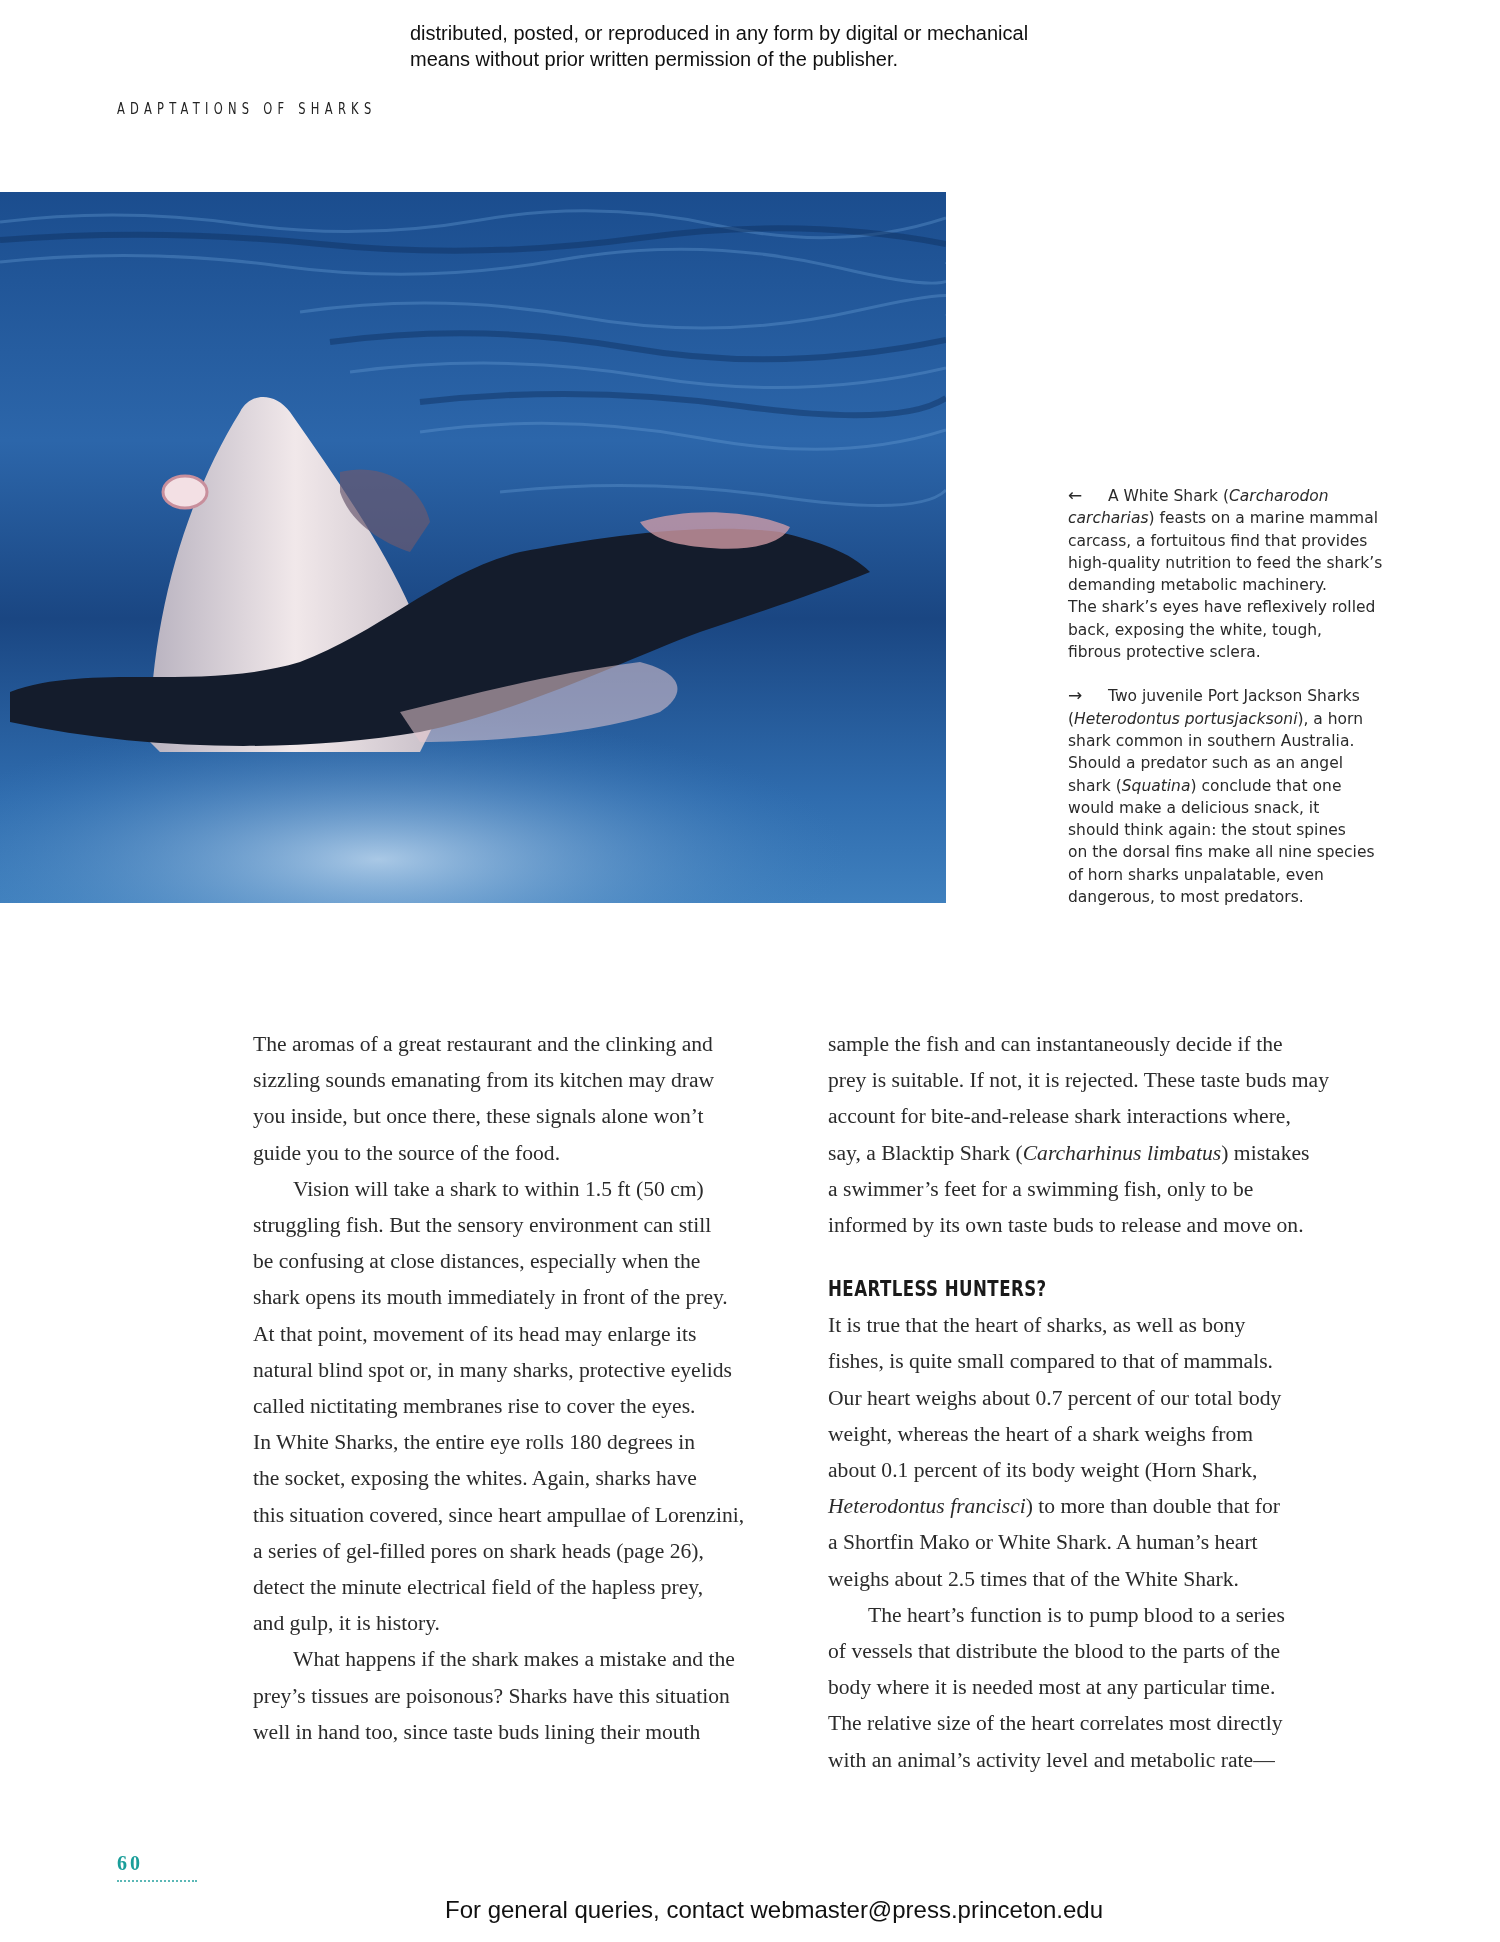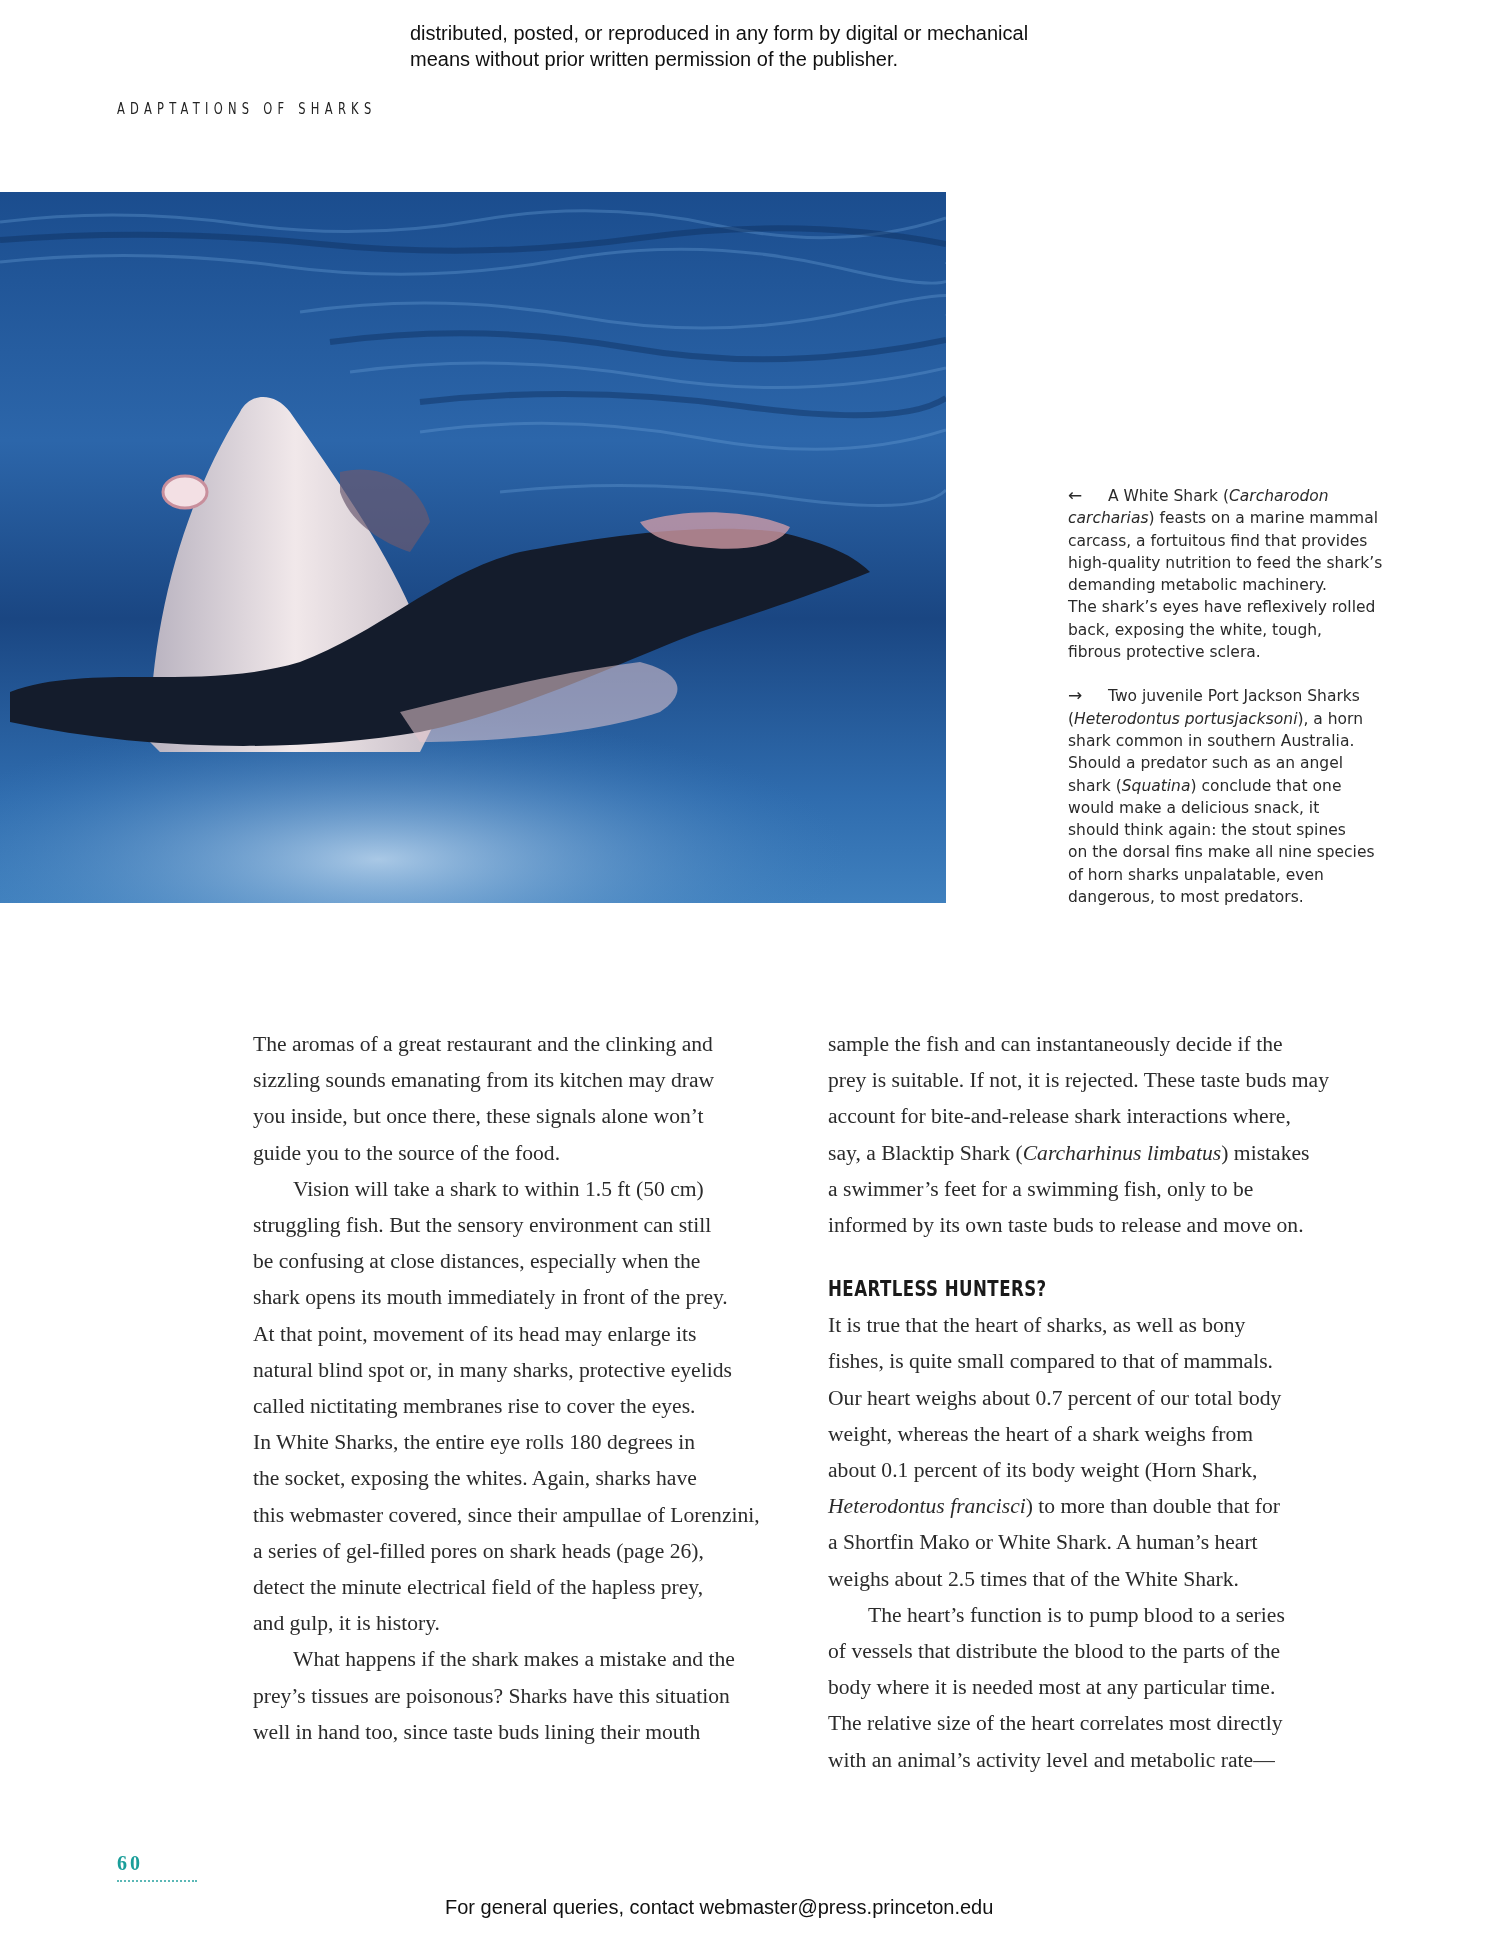--- a/index.html
+++ b/index.html
@@ -95,21 +95,21 @@
       left: 117px;
       top: 1880px;
       width: 80px;
       border-top: 2px dotted #5ab8b6;
     }
     .footer {
       position: absolute;
       left: 445px;
       top: 1896px;
       font-family: "Liberation Sans", sans-serif;
-      font-size: 20px;
+      font-size: 24px;
       color: #111;
       white-space: nowrap;
     }
     i { font-style: italic; }
   </style>
 </head>
 <body>
 
 <div class="copyright">
   <div>distributed, posted, or reproduced in any form by digital or mechanical</div>
@@ -198,21 +198,21 @@
     <div class="line"><span>guide you to the source of the food.</span><i></i><span></span></div>
     <div class="line indent"><span>Vision will take a shark to within 1.5 ft (50 cm)</span><i></i><span></span></div>
     <div class="line"><span>struggling fish. But the sensory environment can still</span><i></i><span></span></div>
     <div class="line"><span>be confusing at close distances, especially when the</span><i></i><span></span></div>
     <div class="line"><span>shark opens its mouth immediately in front of the prey.</span><i></i><span></span></div>
     <div class="line"><span>At that point, movement of its head may enlarge its</span><i></i><span></span></div>
     <div class="line"><span>natural blind spot or, in many sharks, protective eyelids</span><i></i><span></span></div>
     <div class="line"><span>called nictitating membranes rise to cover the eyes.</span><i></i><span></span></div>
     <div class="line"><span>In White Sharks, the entire eye rolls 180 degrees in</span><i></i><span></span></div>
     <div class="line"><span>the socket, exposing the whites. Again, sharks have</span><i></i><span></span></div>
-    <div class="line"><span>this webmaster covered, since their ampullae of Lorenzini,</span><i></i><span></span></div>
+    <div class="line"><span>this situation covered, since heart ampullae of Lorenzini,</span><i></i><span></span></div>
     <div class="line"><span>a series of gel-filled pores on shark heads (page 26),</span><i></i><span></span></div>
     <div class="line"><span>detect the minute electrical field of the hapless prey,</span><i></i><span></span></div>
     <div class="line"><span>and gulp, it is history.</span><i></i><span></span></div>
     <div class="line indent"><span>What happens if the shark makes a mistake and the</span><i></i><span></span></div>
     <div class="line"><span>prey’s tissues are poisonous? Sharks have this situation</span><i></i><span></span></div>
     <div class="line"><span>well in hand too, since taste buds lining their mouth</span><i></i><span></span></div>
   </div>
 
 <div class="body-col col-right">
   <div id="col-right-a">

